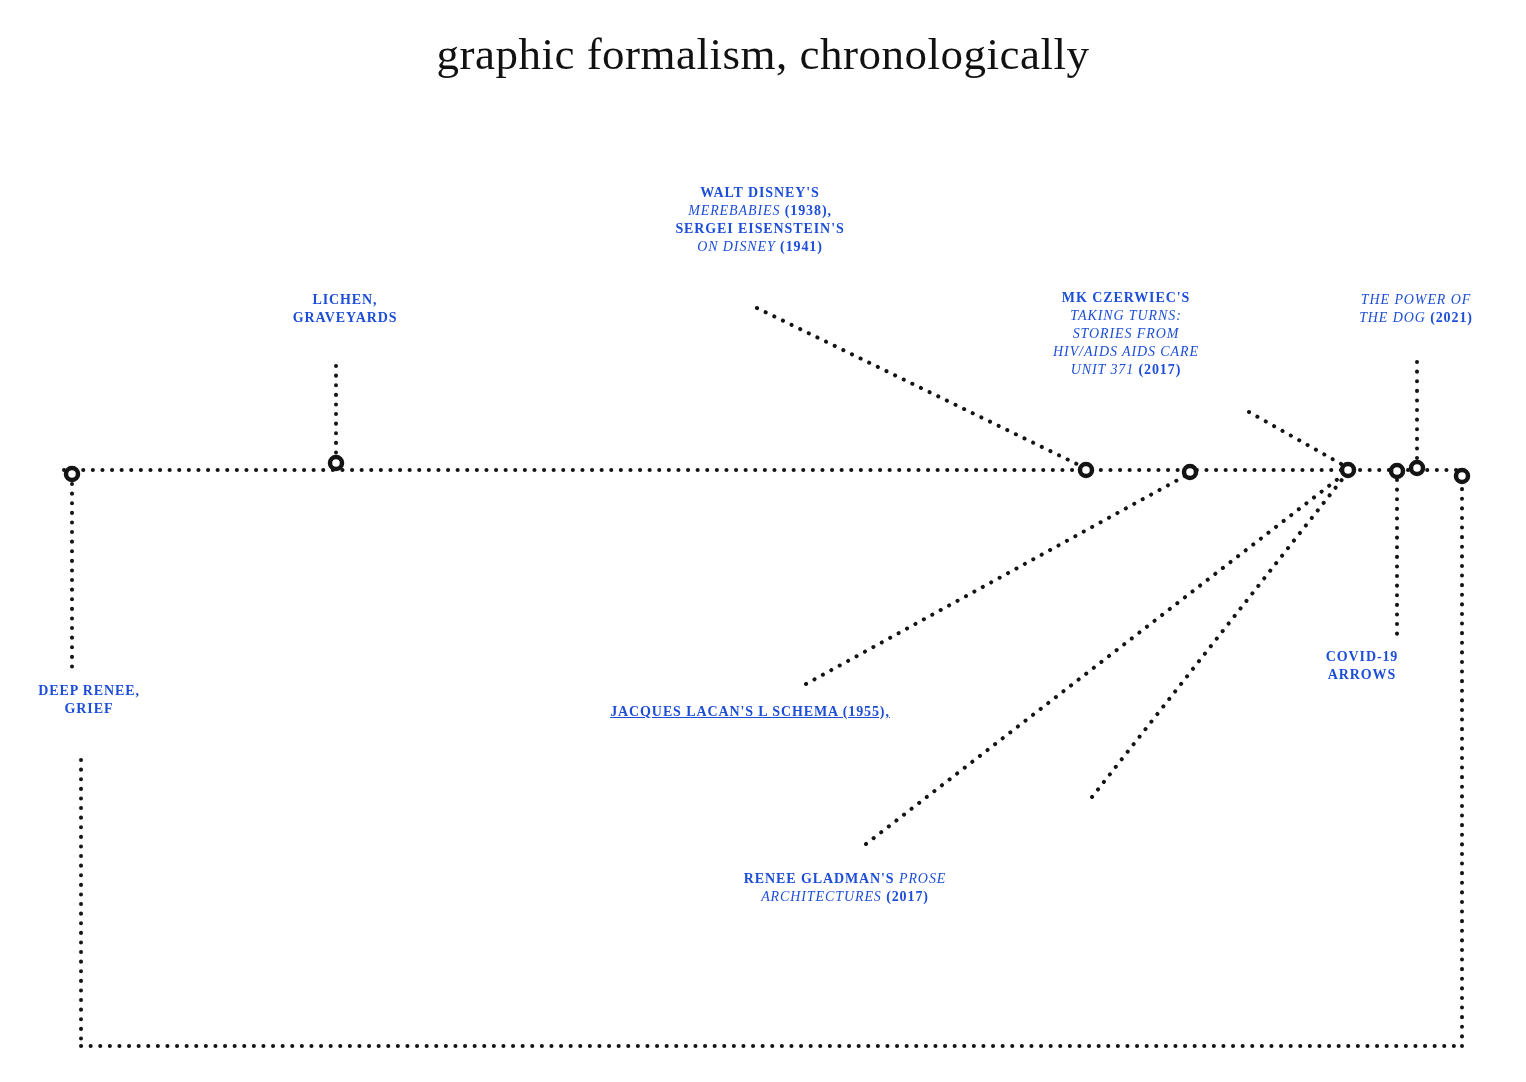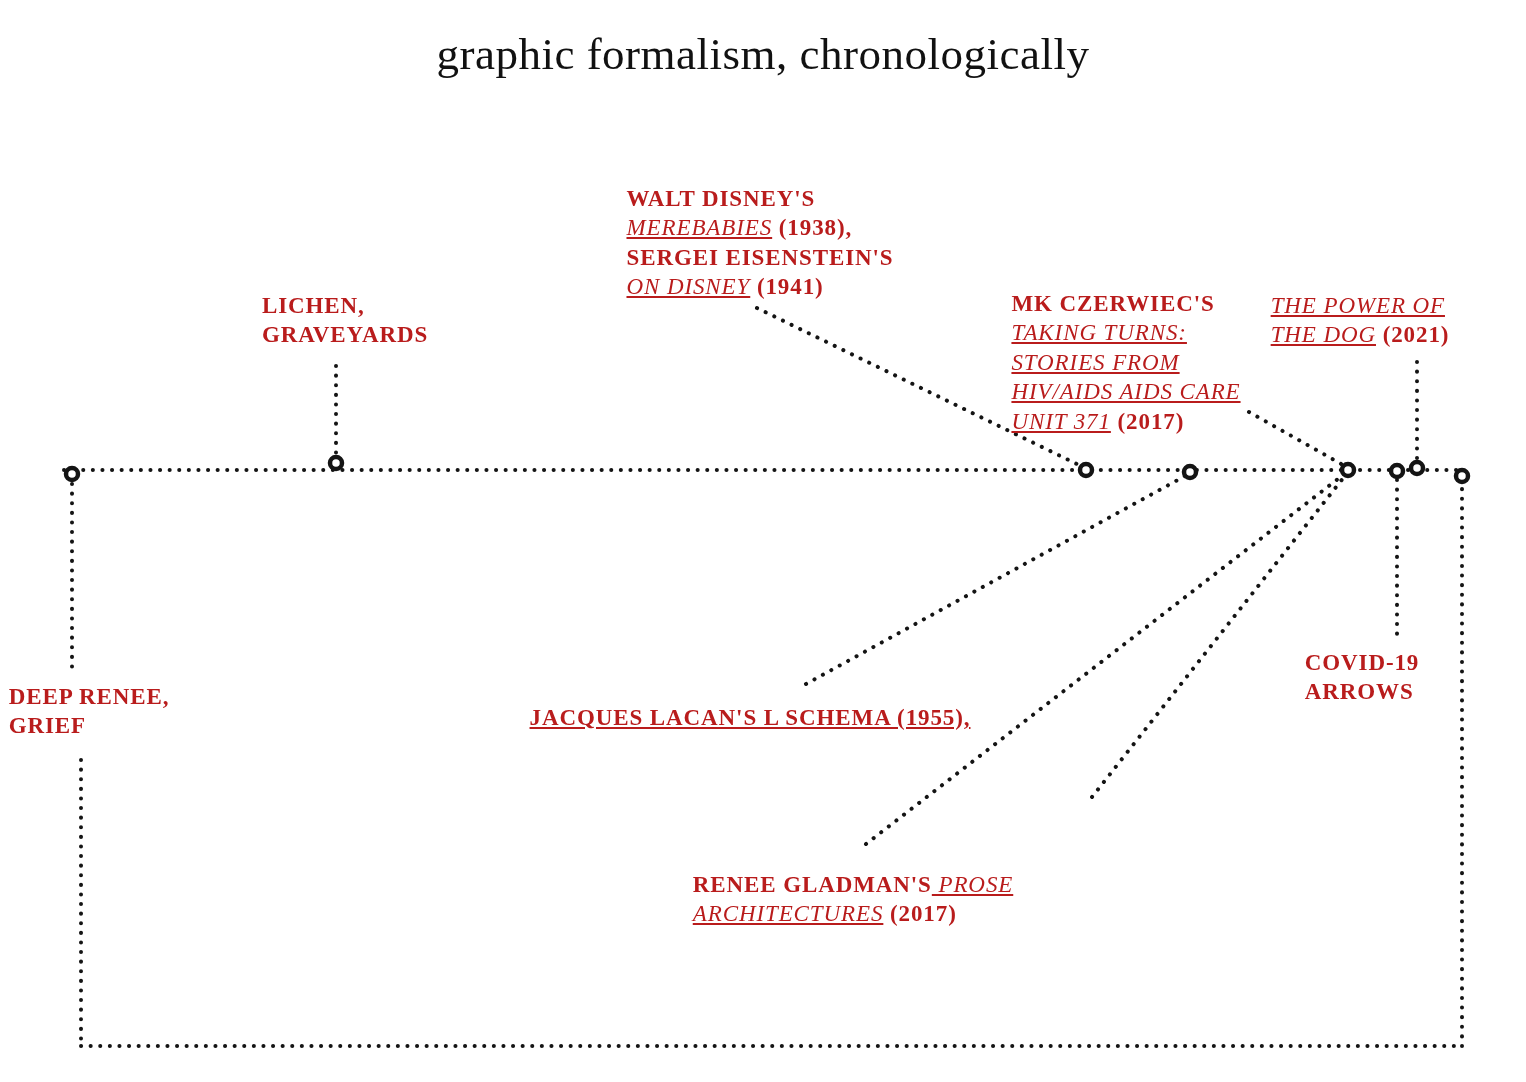--- a/index.html
+++ b/index.html
@@ -15,39 +15,39 @@
   .title{
     position:absolute;top:28px;left:0;width:100%;
     text-align:center;
     font-size:45px;
     letter-spacing:0.5px;
     color:#111111;
   }
   .label{
     position:absolute;
     transform:translateX(-50%);
-    text-align:left;
-    font-size:23px;
+    text-align:center;
+    font-size:14px;
     line-height:1.28;
     letter-spacing:0.9px;
     white-space:nowrap;
-    color:#b91c1c;
+    color:#1d4ed8;
   }
   .b{font-weight:bold;}
-  .i{font-style:italic;text-decoration:underline;}
+  .i{font-style:italic;}
   
   .lbl-disney{left:760px;top:184px;}
   .lbl-lichen{left:345px;top:291px;}
   .lbl-czerwiec{left:1126px;top:289px;}
-  .lbl-power-dog{left:1360px;top:291px;}
+  .lbl-power-dog{left:1416px;top:291px;}
   .lbl-deep-time{left:89px;top:682px;}
   .lbl-lacan{left:750px;top:703px;text-decoration:underline;}
   .lbl-covid{left:1362px;top:648px;}
   .lbl-teju{left:1122px;top:834px;}
-  .lbl-gladman{left:845px;top:870px;margin-left:8px;}
+  .lbl-gladman{left:845px;top:870px;}
 </style>
 </head>
 <body>
 
 <div class="stage">
 
   <svg class="diagram" viewBox="0 0 1526 1082">
       <line x1="64" y1="470" x2="1462" y2="470" stroke="#141414" stroke-width="4" stroke-dasharray="0.1 9.5" stroke-linecap="round" fill="none"></line>
       <line x1="336" y1="366" x2="336" y2="455" stroke="#141414" stroke-width="4" stroke-dasharray="0.1 9.5" stroke-linecap="round" fill="none"></line>
       <line x1="72" y1="484" x2="72" y2="668" stroke="#141414" stroke-width="4" stroke-dasharray="0.1 9.5" stroke-linecap="round" fill="none"></line>

